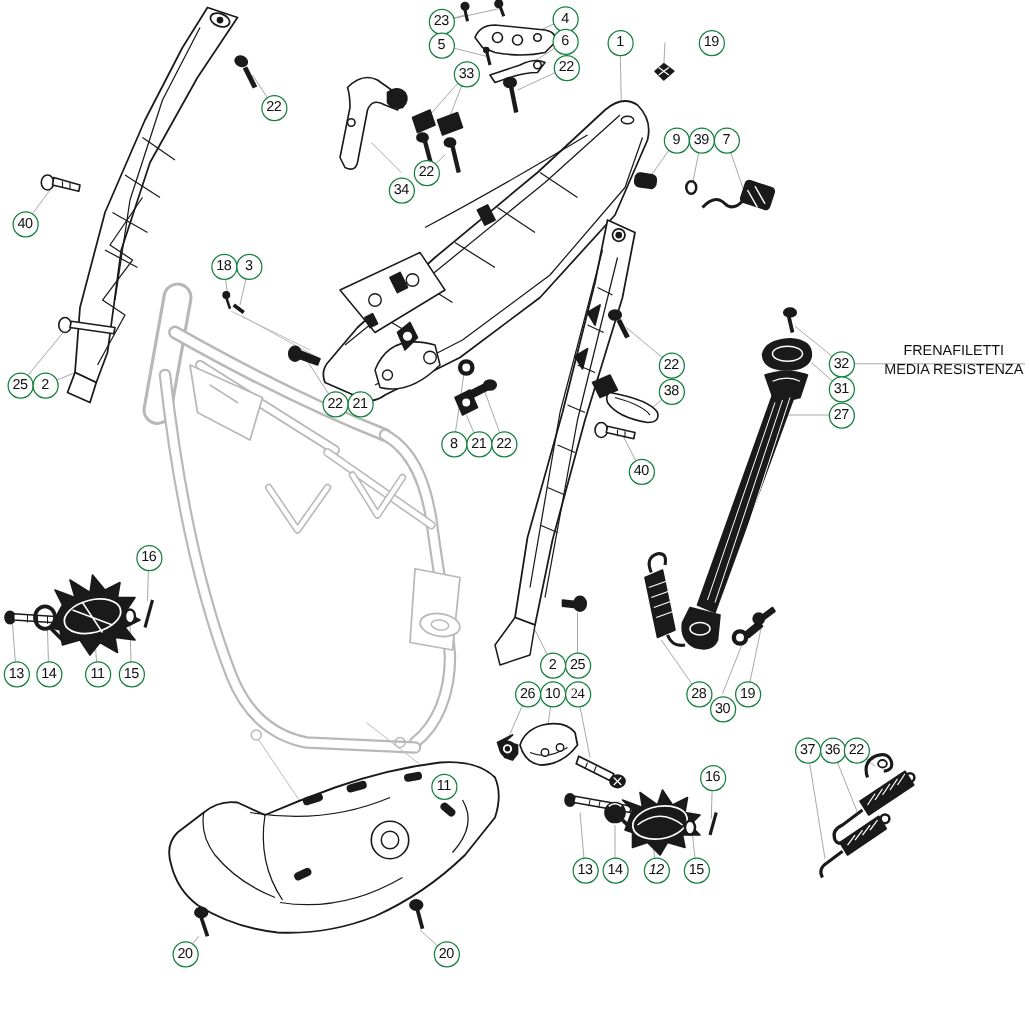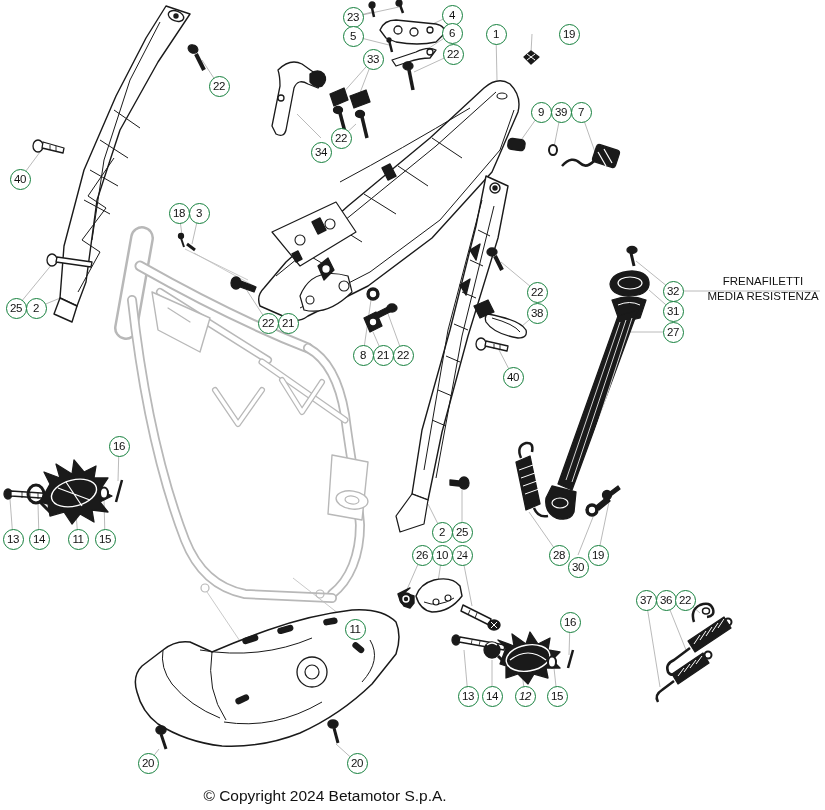--- a/index.html
+++ b/index.html
@@ -329,21 +329,20 @@
         <line x1="334" y1="728" x2="338" y2="743" stroke-width="3"></line>
   </g>
 
 </svg>
 
   <div class="note">
     <div>FRENAFILETTI</div>
     <div>MEDIA RESISTENZA</div>
   </div>
 
-  <div class="copyright">© Copyright 2024 Betamotor S.p.A.</div>
 
 <div class="balloon" style="left: 342.5px; top: 6.5px;">23</div>
     <div class="balloon" style="left: 441.5px; top: 4.5px;">4</div>
     <div class="balloon" style="left: 342.5px; top: 25.5px;">5</div>
     <div class="balloon" style="left: 441.5px; top: 22.5px;">6</div>
     <div class="balloon" style="left: 442.5px; top: 43.5px;">22</div>
     <div class="balloon" style="left: 362.5px; top: 48.5px;">33</div>
     <div class="balloon" style="left: 485.5px; top: 23.5px;">1</div>
     <div class="balloon" style="left: 521.5px; top: 23.5px; margin-left: 37px;">19</div>
     <div class="balloon" style="left: 208.5px; top: 75.5px;">22</div>

